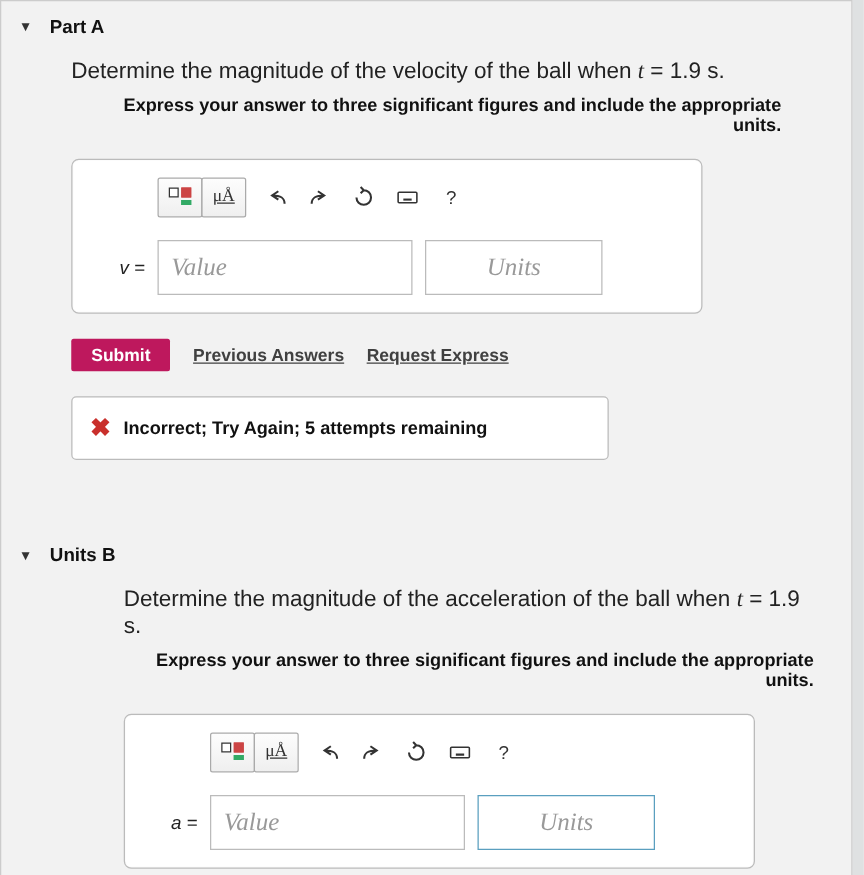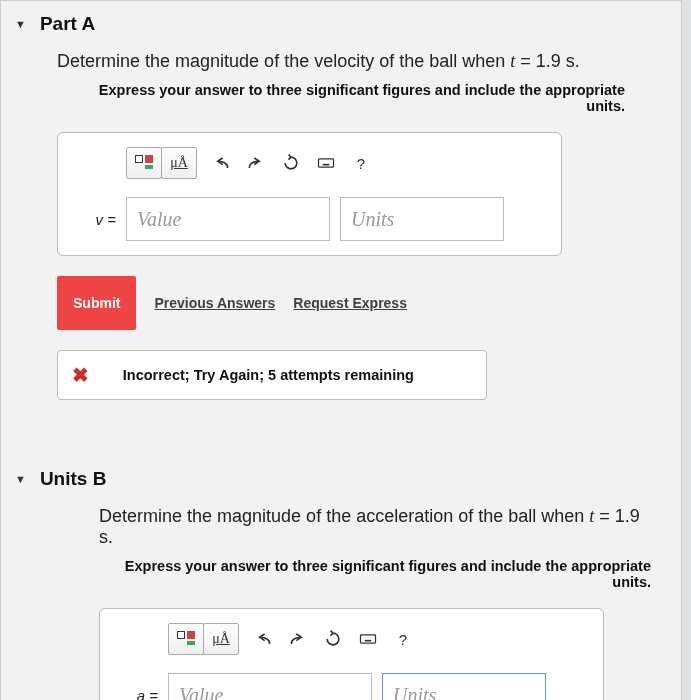--- a/index.html
+++ b/index.html
@@ -25,21 +25,21 @@
       padding: 12px 14px 16px 14px;
       gap: 14px;
     }
     .part-header .triangle {
       font-size: 11px;
       color: #333;
       user-select: none;
     }
     .part-header .title {
       font-weight: bold;
-      font-size: 19px;
+      font-size: 15px;
       color: #111;
     }
     .part-body {
       padding: 0 56px 16px 56px;
     }
     .part-body.bodyB {
       padding-left: 98px;
       padding-right: 30px;
     }
     .prompt1 {
@@ -112,34 +112,34 @@
       border: 1px solid #bbb;
       height: 44px;
       font-size: 20px;
       font-style: italic;
       font-family: Georgia, serif;
       color: #999;
       padding: 0 10px;
       background: #fff;
     }
     .value-input { width: 204px; }
-    .units-input { width: 164px; }
+    .units-input { width: 142px; text-align: center; }
     .value-input::placeholder, .units-input::placeholder { color: #999; font-style: italic;}
     .submit-row {
       display: flex;
       align-items: center;
       gap: 18px;
       margin-top: 20px;
     }
     .submit-btn {
-      background: #ef4444;
+      background: #be185d;
       color: #fff;
       border: none;
       border-radius: 2px;
-      padding: 19px 16px;
+      padding: 5px 16px;
       font-size: 14px;
       font-weight: bold;
       cursor: pointer;
     }
     .link {
       color: #404040;
       font-size: 14px;
       font-weight: bold;
       text-decoration: underline;
       cursor: pointer;
@@ -157,21 +157,20 @@
     }
     .feedback-x {
       color: #c9302c;
       font-size: 20px;
       font-weight: bold;
     }
     .feedback-text {
       font-weight: bold;
       font-size: 14.5px;
       color: #111;
-      margin-left: 24px;
     }
     .divider { height: 40px; }
     .italic-t { font-style: italic; font-family: Georgia, serif;}
     .mua { font-family: Georgia, serif; font-size:14px; text-decoration: underline;}
   </style>
 </head>
 <body>
 
 <div class="page">
 

